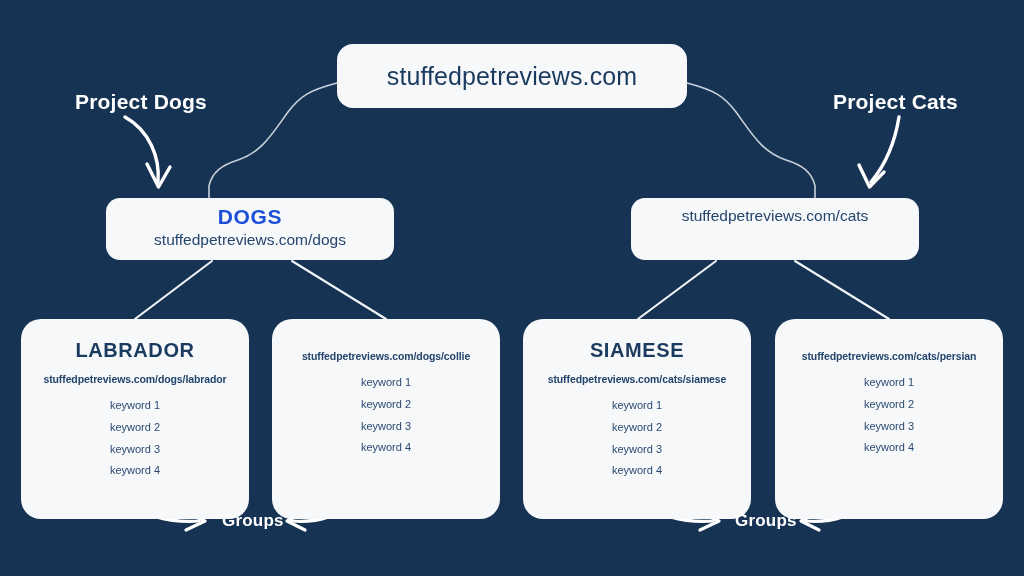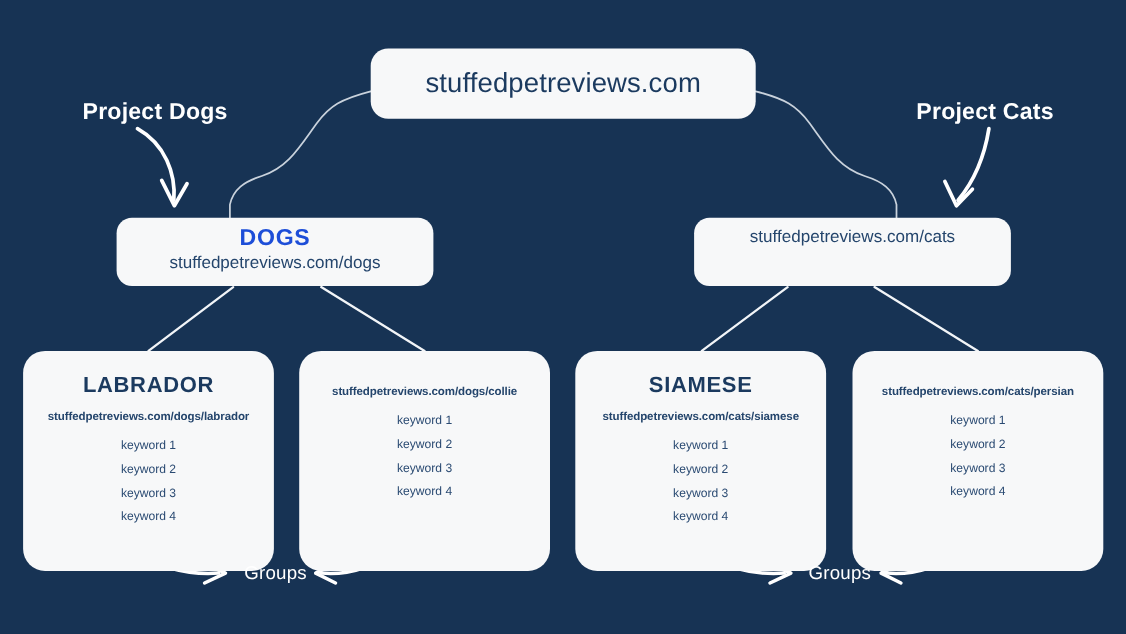--- a/index.html
+++ b/index.html
@@ -128,21 +128,21 @@
     letter-spacing: .2px;
     white-space: nowrap;
   }
   .annot-dogs { left: 75px; top: 90px; }
   .annot-cats { left: 833px; top: 90px; }
 
   .groups-label {
     position: absolute;
     color: #ffffff;
     font-size: 17px;
-    font-weight: normal;
+    font-weight: bold;
     letter-spacing: .2px;
     white-space: nowrap;
     top: 511px;
   }
   .groups-left  { left: 222px; }
   .groups-right { left: 735px; }
 </style>
 </head>
 <body>
 

